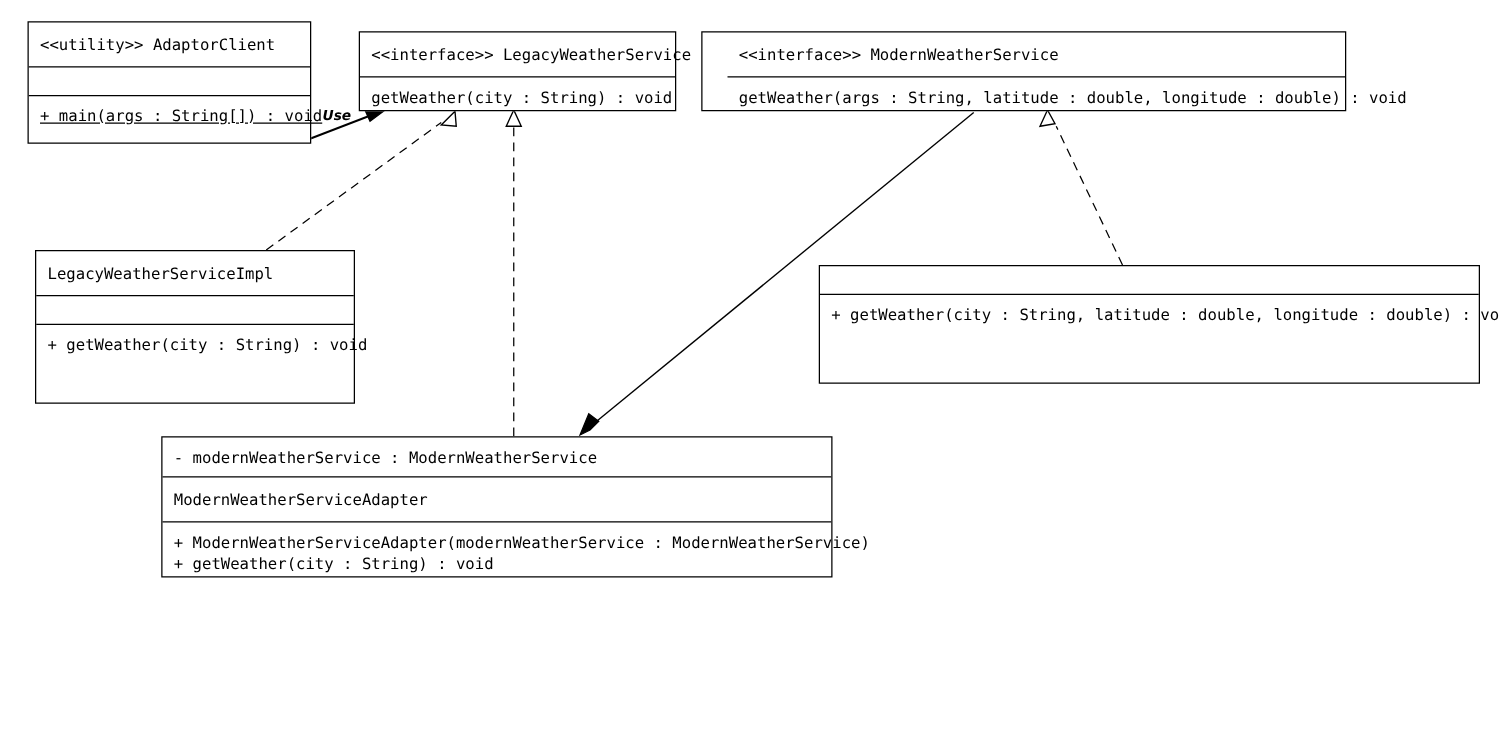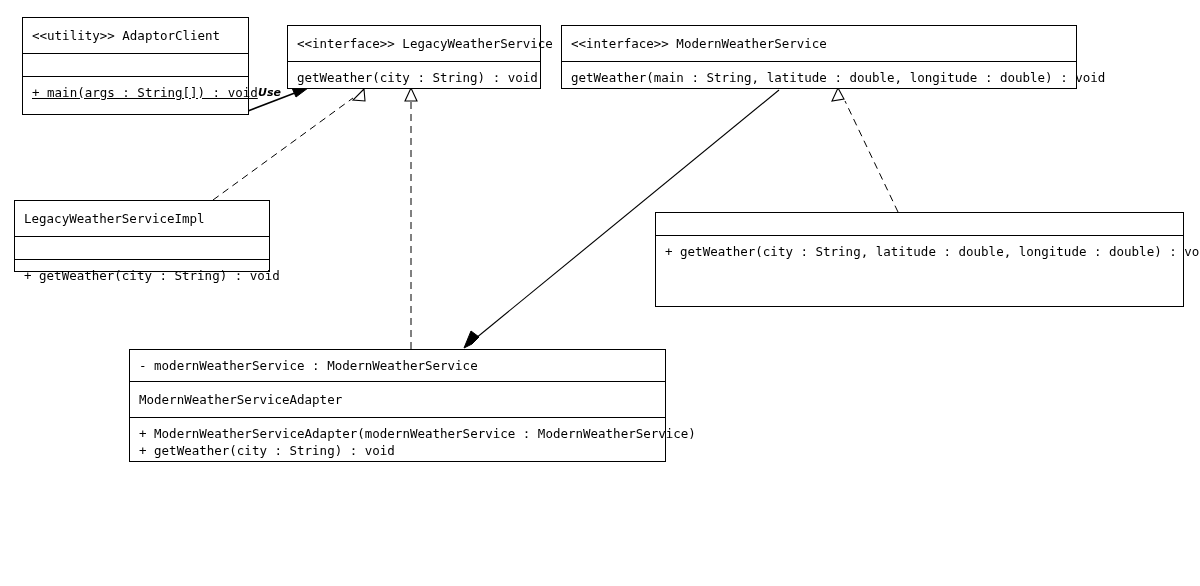--- a/index.html
+++ b/index.html
@@ -110,28 +110,28 @@
     </div>
   </div>
 
   <div class="uml-class" style="left:287px; top:25px; width:254px; height:64px;">
     <div class="compartment name-compartment">&lt;&lt;interface&gt;&gt; LegacyWeatherService</div>
     <div class="compartment">
       <div class="member">getWeather(city : String) : void</div>
     </div>
   </div>
 
-  <div class="uml-class" style="left:561px; top:25px; width:516px; height:64px;">
+  <div class="uml-class" style="left:561px; top:25px; width:516px; height:64px;padding-left:20px;">
     <div class="compartment name-compartment">&lt;&lt;interface&gt;&gt; ModernWeatherService</div>
     <div class="compartment">
-      <div class="member">getWeather(main : String, latitude : double, longitude : double) : void</div>
+      <div class="member">getWeather(args : String, latitude : double, longitude : double) : void</div>
     </div>
   </div>
 
-  <div class="uml-class" style="left:14px; top:200px; width:256px; height:72px;">
+  <div class="uml-class" style="left:28px; top:200px; width:256px; height:123px;">
     <div class="compartment name-compartment">LegacyWeatherServiceImpl</div>
     <div class="compartment empty"></div>
     <div class="compartment" style="height:37px;">
       <div class="member">+ getWeather(city : String) : void</div>
     </div>
   </div>
 
   <div class="uml-class" style="left:655px; top:212px; width:529px; height:95px;">
     <div class="compartment empty"></div>
     <div class="compartment" style="height:37px;">

